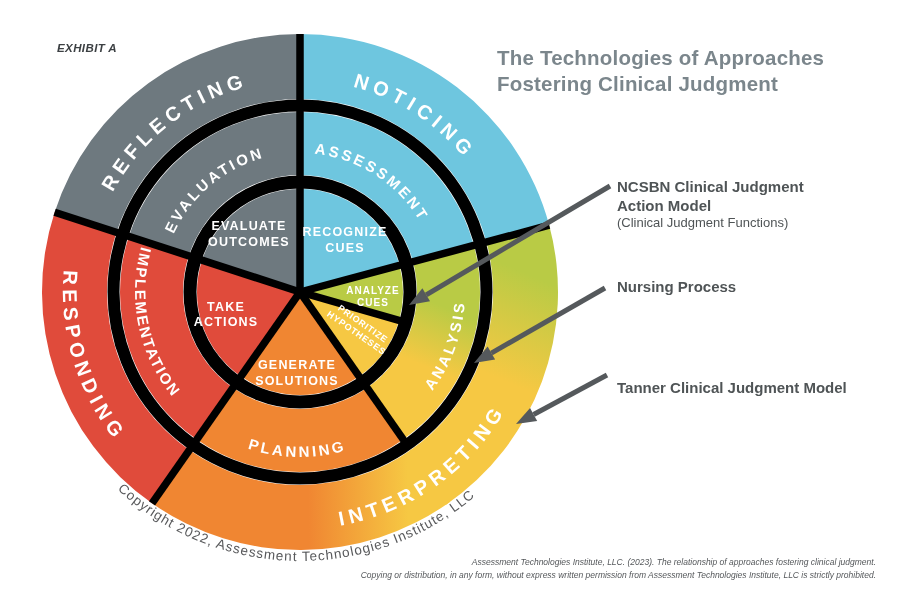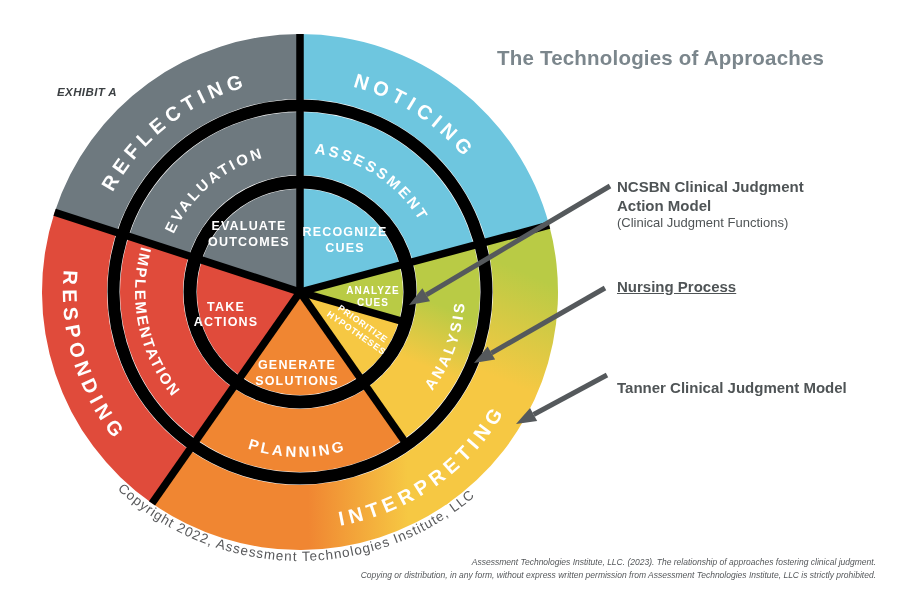--- a/index.html
+++ b/index.html
@@ -97,33 +97,34 @@
     <g>
       <line x1="605" y1="288" x2="491.3567035083034" y2="353.06295600669654" stroke="#55595C" stroke-width="5"></line>
       <polygon points="474,363 487.6303120108146,346.5541921910828 495.0830950057922,359.5717198223103" fill="#55595C"></polygon>
     </g>
     <g>
       <line x1="607" y1="375" x2="533.6094219984435" y2="414.5180035392996" stroke="#55595C" stroke-width="5"></line>
       <polygon points="516,424 530.0536733256808,407.9144702898833 537.1651706712062,421.12153678871596" fill="#55595C"></polygon>
     </g>
   </svg>
 
-<div class="overlay exhibit" style="color: rgb(60, 64, 67); margin-top: 44px;">EXHIBIT A</div>
+<div class="overlay exhibit" style="color: rgb(60, 64, 67);">EXHIBIT A</div>
 
 <div class="overlay title" style="color: rgb(123, 134, 140);">
   <div>The Technologies of Approaches</div>
+  <div>Fostering Clinical Judgment</div>
 </div>
 
 <div class="overlay ann ann1" style="color: rgb(79, 84, 86);">
   <div class="b">NCSBN Clinical Judgment</div>
   <div class="b">Action Model</div>
   <div class="s">(Clinical Judgment Functions)</div>
 </div>
 
-<div class="overlay ann ann2" style="color: rgb(79, 84, 86); text-decoration: underline;">
+<div class="overlay ann ann2" style="color: rgb(79, 84, 86);">
   <div class="b">Nursing Process</div>
 </div>
 
 <div class="overlay ann ann3" style="color: rgb(79, 84, 86); margin-top: 14px;">
   <div class="b">Tanner Clinical Judgment Model</div>
 </div>
 
 <div class="overlay footer" style="color: rgb(85, 88, 91);">
   <div>Assessment Technologies Institute, LLC. (2023). The relationship of approaches fostering clinical judgment.</div>
   <div>Copying or distribution, in any form,  without express written permission from Assessment Technologies Institute, LLC is strictly prohibited.</div>

